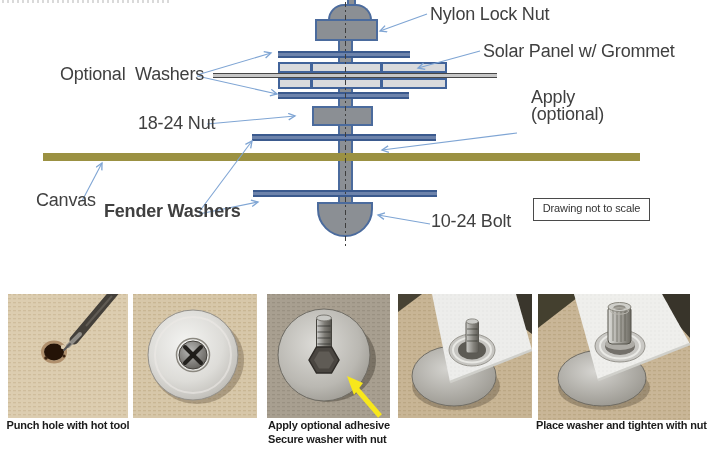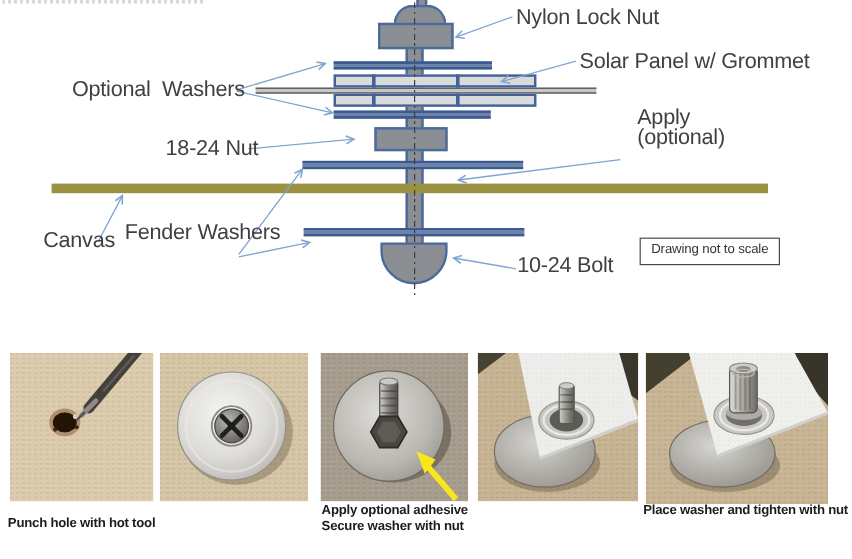--- a/index.html
+++ b/index.html
@@ -96,21 +96,21 @@
 
     <div class="lbl" style="left:430px;top:7px;">Nylon Lock Nut</div>
     <div class="lbl" style="left:483px;top:44px;">Solar Panel w/ Grommet</div>
     <div class="lbl pre" style="left:60px;top:67px;">Optional  Washers</div>
     <div class="lbl" style="left:138px;top:116px;">18-24 Nut</div>
     <div class="lbl" style="left:517px;top:89px;line-height:16.5px;margin-left:14px;">
       <span style="display:block">Apply</span>
       <span style="display:block">(optional)</span>
     </div>
     <div class="lbl" style="left:36px;top:193px;">Canvas</div>
-    <div class="lbl" style="left:104px;top:186px;">Fender Washers</div>
+    <div class="lbl" style="left:104px;top:204px;font-weight:bold;">Fender Washers</div>
     <div class="lbl" style="left:431px;top:214px;">10-24 Bolt</div>
 
     <div id="notebox">Drawing not to scale</div>
   </div>
 
   <div class="photo" style="left:8px;top:294px;width:120px;height:124px;">
     <svg width="120" height="124" viewBox="0 0 120 124">
       <defs>
         <pattern id="wv1" width="5" height="4" patternUnits="userSpaceOnUse">
           <rect width="5" height="4" fill="#dccdb0"></rect>
@@ -294,21 +294,21 @@
         <line x1="79" y1="14" x2="79" y2="48" stroke="rgba(70,68,60,0.35)" stroke-width="1.5"></line>
         <line x1="83" y1="14" x2="83" y2="48" stroke="rgba(70,68,60,0.35)" stroke-width="1.5"></line>
         <line x1="87" y1="14" x2="87" y2="47" stroke="rgba(70,68,60,0.35)" stroke-width="1.5"></line>
         <ellipse cx="81.5" cy="13" rx="11.5" ry="4.5" fill="#cfcfca" stroke="#8a887f" stroke-width="1"></ellipse>
         <ellipse cx="81.5" cy="13.5" rx="6" ry="2.6" fill="#8f8d85"></ellipse>
         <ellipse cx="81.5" cy="17" rx="9" ry="3.2" fill="none" stroke="#b8b6ae" stroke-width="1"></ellipse>
       </g>
     </svg>
   </div>
 
-  <div class="cap" style="left:68px;top:419px;transform:translateX(-50%);margin-top:11px;">
+  <div class="cap" style="left:68px;top:419px;transform:translateX(-50%);">
     <span>Punch hole with hot tool</span>
   </div>
   <div class="cap" style="left:268px;top:419px;">
     <span style="display:block">Apply optional adhesive</span>
     <span style="display:block">Secure washer with nut</span>
   </div>
   <div class="cap" style="left:536px;top:419px;">
     <span>Place washer and tighten with nut</span>
   </div>
 

